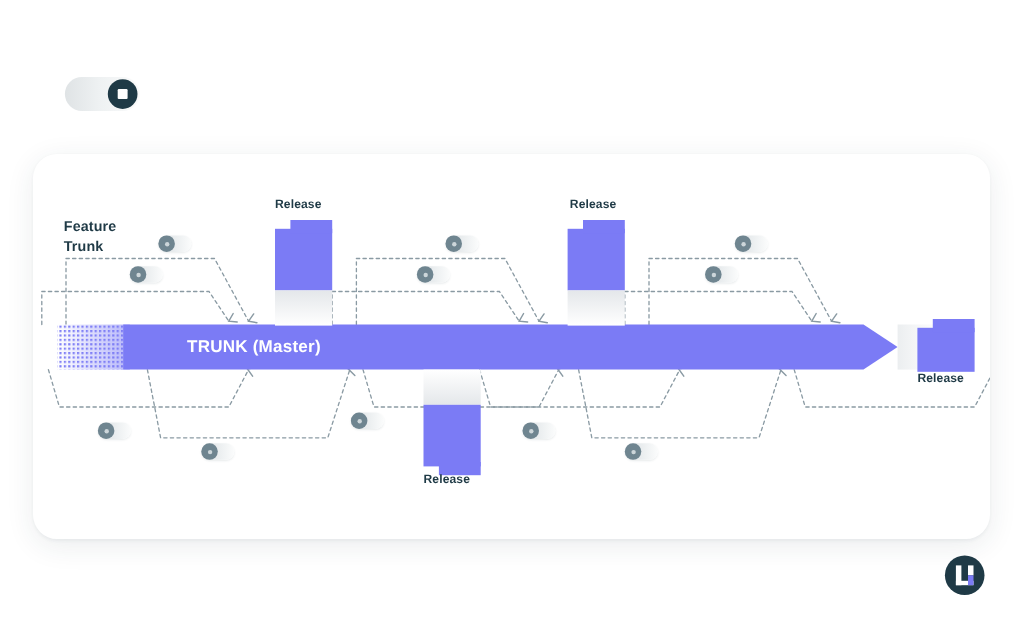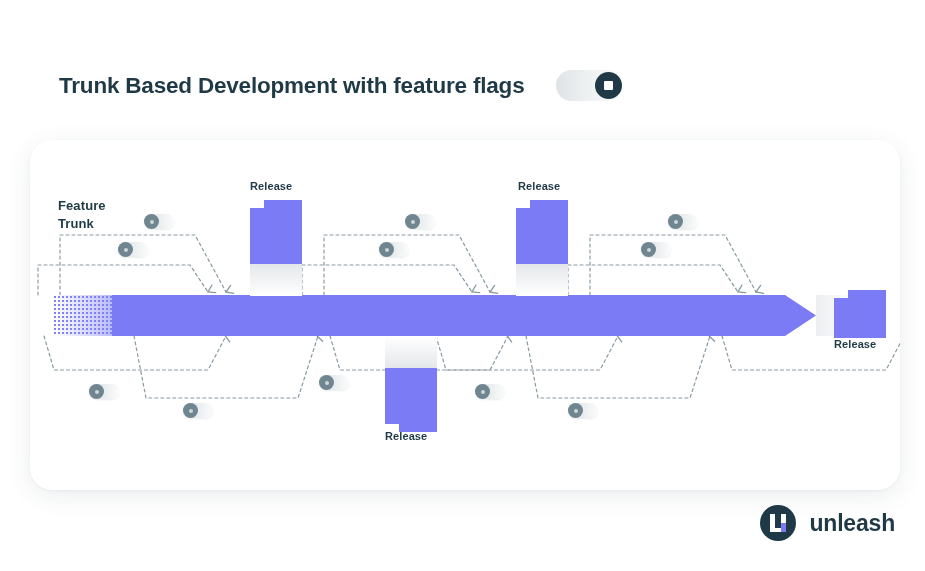--- a/index.html
+++ b/index.html
@@ -80,21 +80,20 @@
   #logo-mark .u-l{position:absolute;left:10px;top:9px;width:4.5px;height:18px;background:#fff;}
   #logo-mark .u-b{position:absolute;left:10px;top:22.5px;width:16px;height:4.5px;background:#fff;}
   #logo-mark .u-r{position:absolute;left:21px;top:9px;width:5px;height:9px;background:#fff;}
   #logo-mark .u-sq{position:absolute;left:21px;top:18px;width:5px;height:9px;background:#7b7bf5;}
   #logo-text{font-size:23px;font-weight:bold;color:#1f3a46;letter-spacing:-.2px;}
 </style>
 </head>
 <body>
 
 <div id="header">
-  <div id="page-title">Trunk Based Development with feature flags</div>
   <div id="master-toggle">
     <span class="knob">
         <i></i>
       </span>
   </div>
 </div>
 
 <div id="card">
   <div id="diagram">
 
@@ -151,20 +150,21 @@
       </g>
 
       <g>
         <rect x="22" y="155" width="60" height="41" fill="url(#dots)" opacity=".95"></rect>
         <rect x="22" y="155" width="66" height="41" fill="url(#trunkFade)" opacity=".55"></rect>
         <path d="M82 155 L755 155 L786 175.5 L755 196 L82 196 Z" fill="#7b7bf5"></path>
         <rect x="786" y="155" width="62" height="41" fill="url(#gapFade)"></rect>
       </g>
     </svg>
 
+    <div id="trunk-label" style="left:140px;top:167px">TRUNK (Master)</div>
 
     <div class="lbl ff" style="left:28px;top:57px">Feature</div>
     <div class="lbl ff" style="left:28px;top:75px">Trunk</div>
 
     <div class="rel" style="left:220px;top:60px;width:52px;height:96px">
       <div class="solid" style="left:0;top:8px;width:52px;height:56px"></div>
       <div class="solid" style="left:14px;top:0;width:38px;height:12px"></div>
       <div class="fade" style="left:0;top:64px;width:52px;height:32px;background:linear-gradient(180deg,#e4e7ea 0%,#ffffff 100%)"></div>
     </div>
     <div class="lbl" style="left:220px;top:40px">Release</div>
@@ -249,14 +249,13 @@
   </div>
 </div>
 
 <div id="footer">
   <div id="logo-mark">
     <span class="u-l"></span>
       <span class="u-b"></span>
       <span class="u-r"></span>
       <span class="u-sq"></span>
   </div>
-  <div id="logo-text">unleash</div>
 </div>
 
 </body></html>

